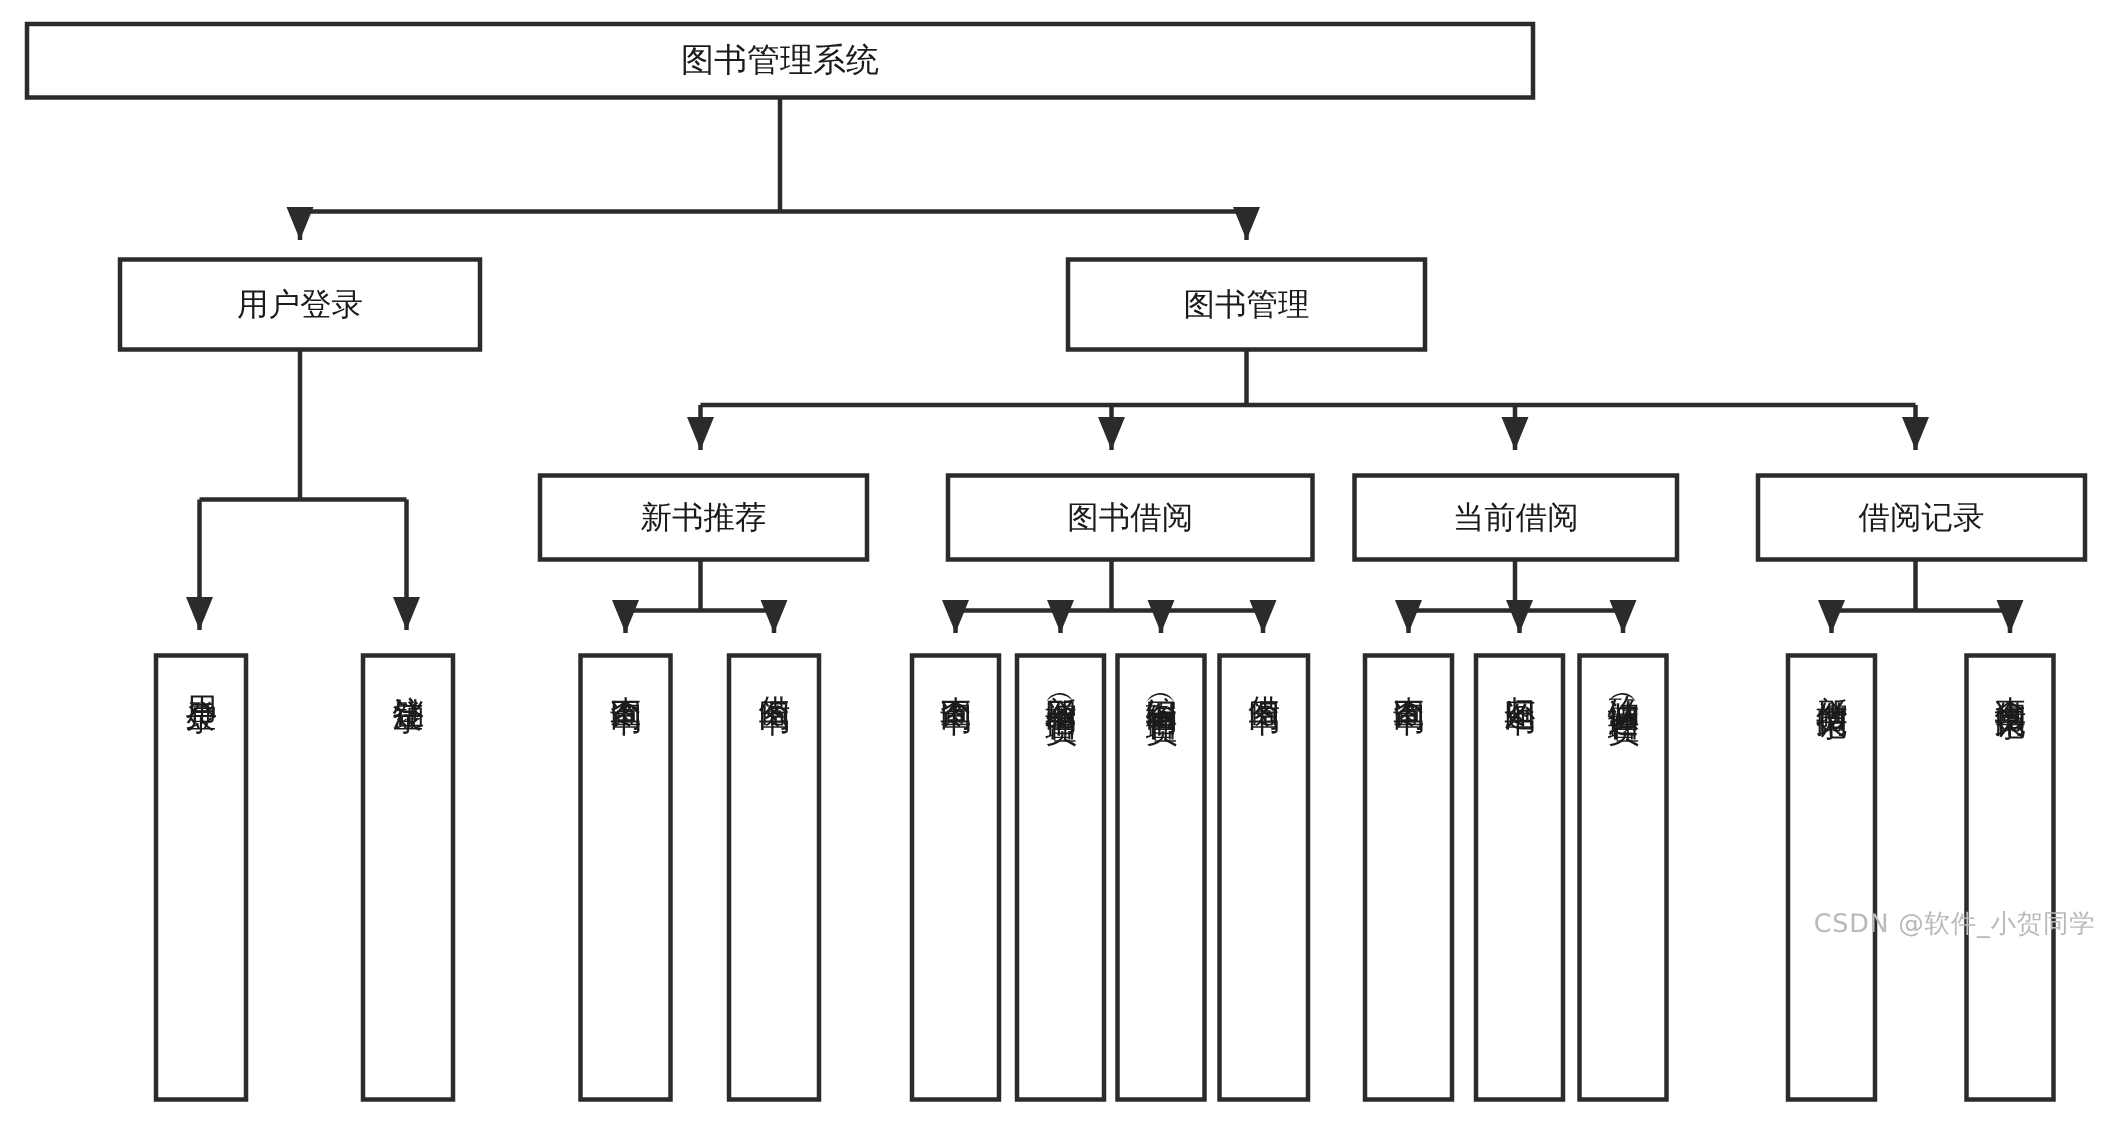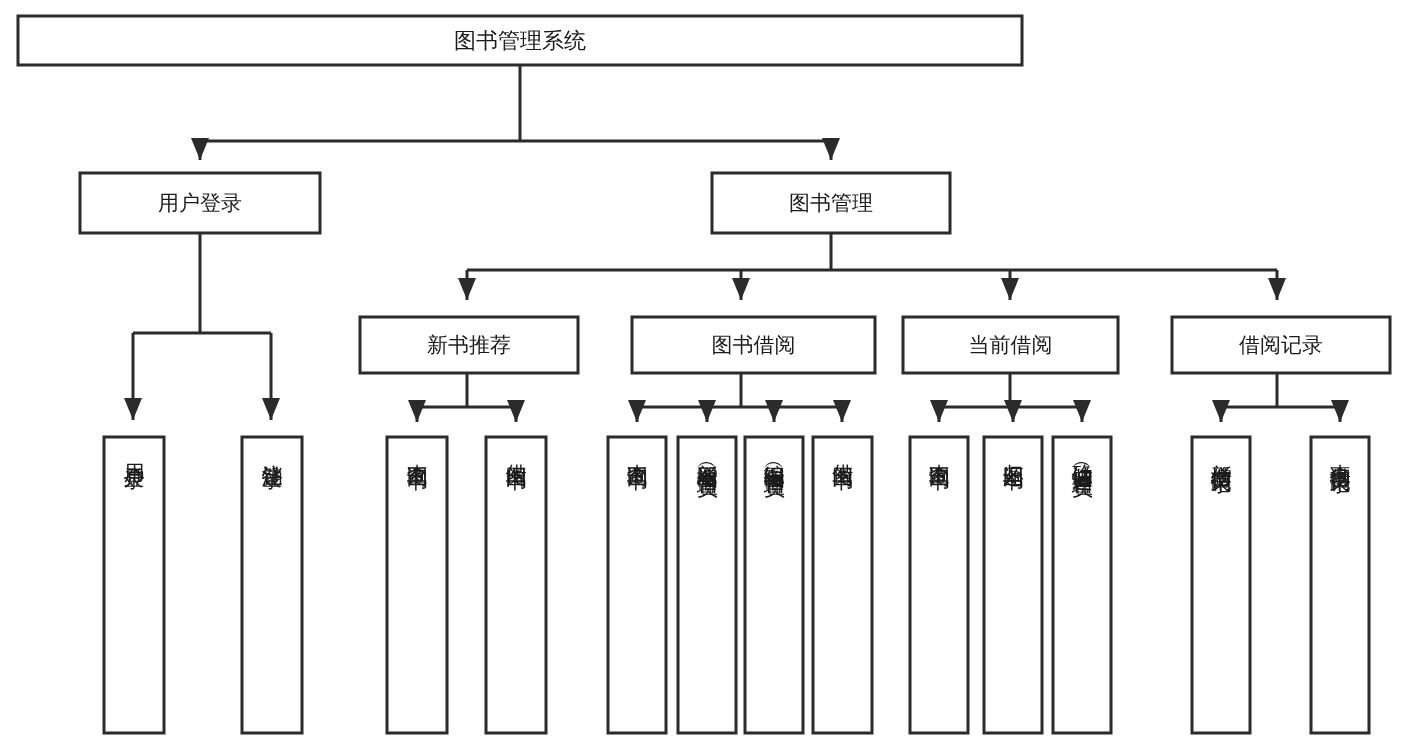--- a/index.html
+++ b/index.html
@@ -248,13 +248,14 @@
       <div class="vlabel-box" style="left: 1053px; top: 447px; width: 58px; height: 276px;">
         <div class="vlabel-text">确认归还（管理员）</div>
       </div>
       <div class="vlabel-box" style="left: 1192px; top: 447px; width: 58px; height: 276px;">
         <div class="vlabel-text">新增借阅记录</div>
       </div>
       <div class="vlabel-box" style="left: 1311px; top: 447px; width: 58px; height: 276px;">
         <div class="vlabel-text">查询借阅记录</div>
       </div>
     </div>
+  <div class="watermark">CSDN @软件_小贺同学</div>
 </div>
 
 </body></html>

